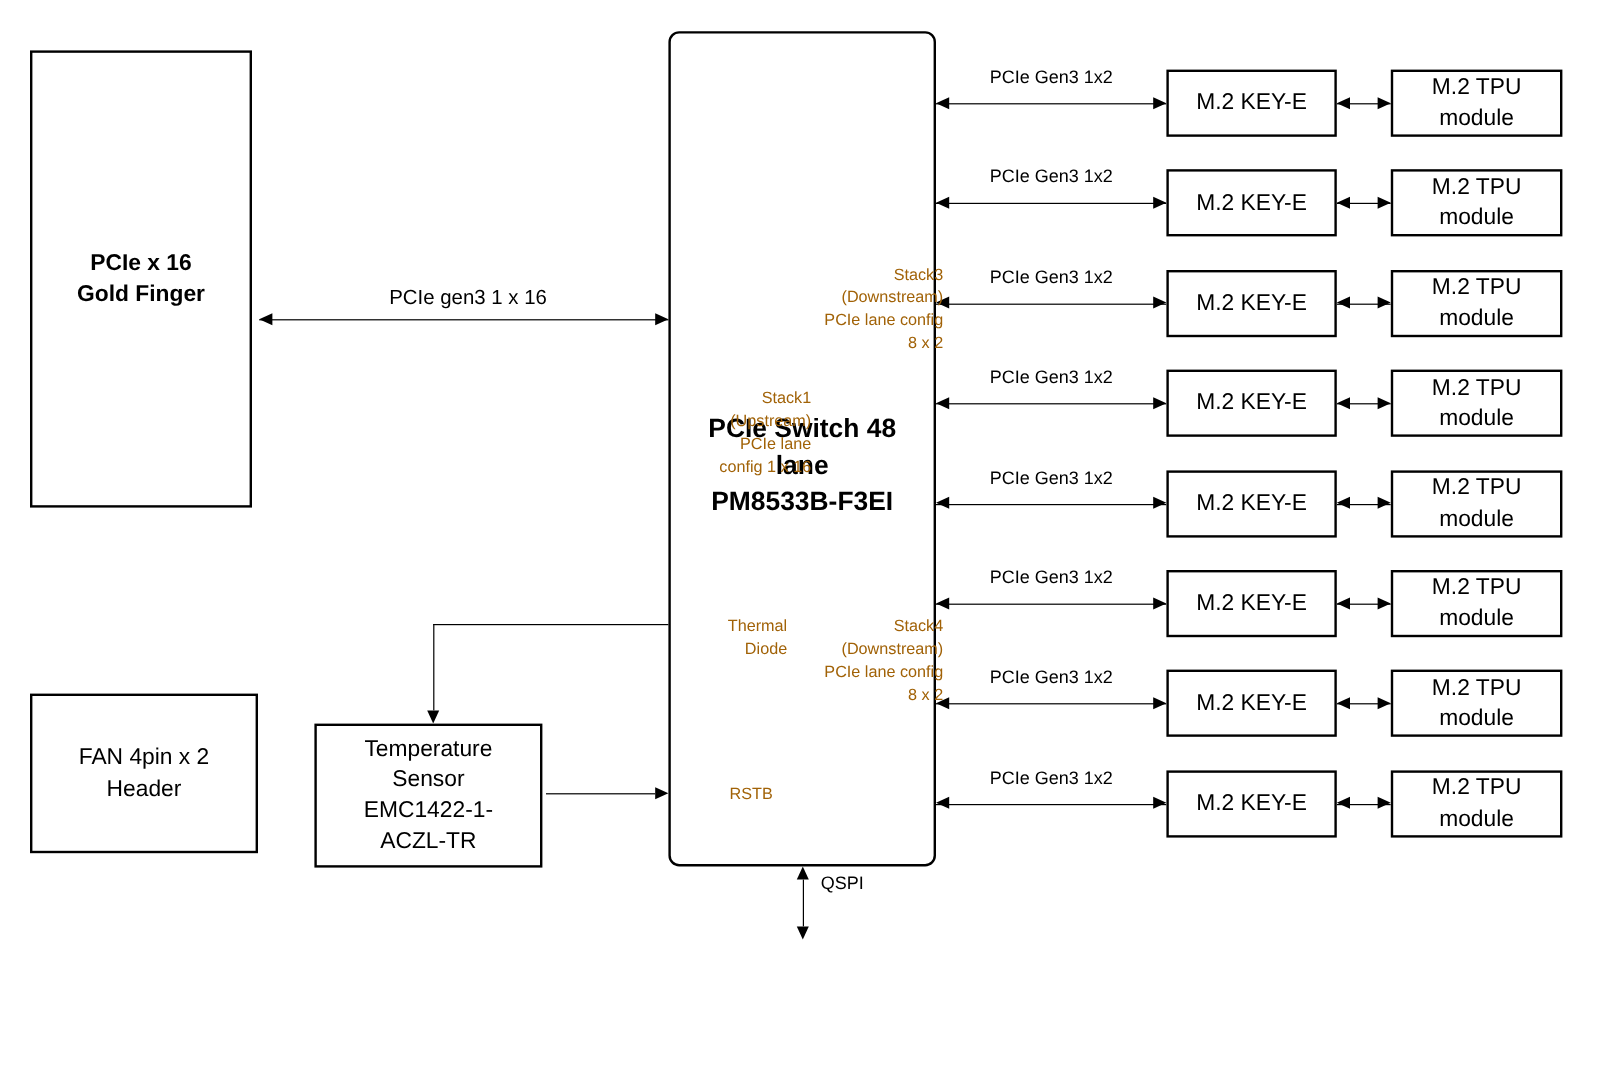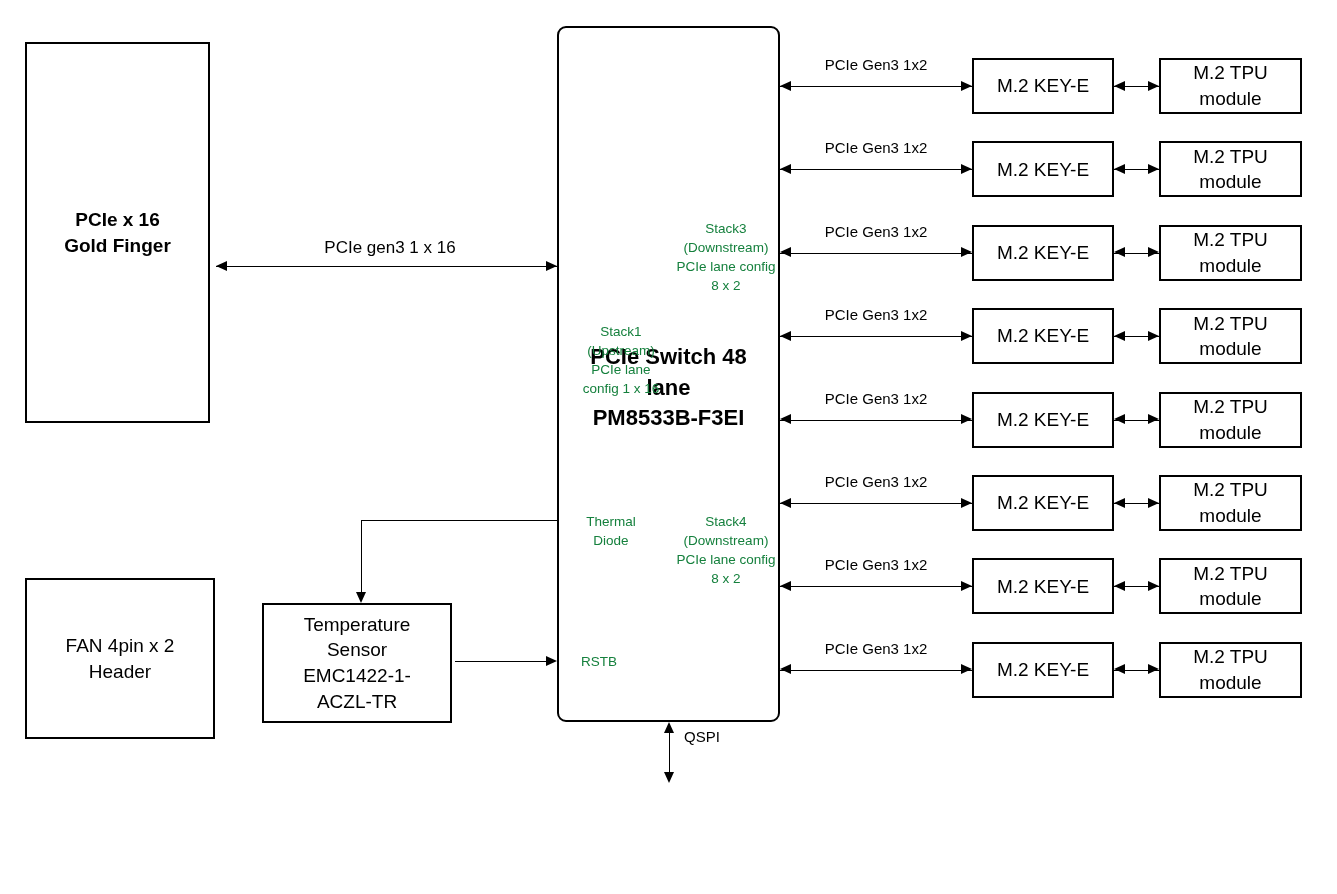--- a/index.html
+++ b/index.html
@@ -53,23 +53,23 @@
     text-align: center;
     width: 210px;
   }
 
   
   .note {
     position: absolute;
     font-size: 13.5px;
     line-height: 1.42;
     white-space: pre-line;
-    color: #15803d;
+    color: #a16207;
     z-index: 4;
-    text-align: center;
+    text-align: right;
   }
 
   
   .edge-label {
     position: absolute;
     font-size: 15px;
     line-height: 1.2;
     color: #000000;
     text-align: center;
     z-index: 4;
@@ -122,21 +122,21 @@
 </style>
 </head>
 <body>
 
 <div id="canvas">
 
   <div class="box" id="gold-finger-box" style="left:25px; top:42px; width:185px; height:381px;font-weight:bold;">PCIe x 16
 Gold Finger</div>
 
 
-  <div class="box" id="fan-box" style="left:25px; top:578px; width:190px; height:161px;">FAN 4pin x 2
+  <div class="box" id="fan-box" style="left:25px; top:578px; width:190px; height:133px;">FAN 4pin x 2
 Header</div>
 
   <div class="edge-label big" style="left:225px; top:238px; width:330px;">PCIe gen3 1 x 16</div>
   <div class="hline" style="left:216px; top:266px; width:341px;"></div>
   <div class="arrow left" style="left:216px; top:260.5px;"></div>
   <div class="arrow right" style="left:546px; top:260.5px;"></div>
 
   <div class="box rounded" id="switch-box" style="left:557px; top:26px; width:223px; height:696px;">
     <div id="switch-title">PCIe Switch 48
 lane

